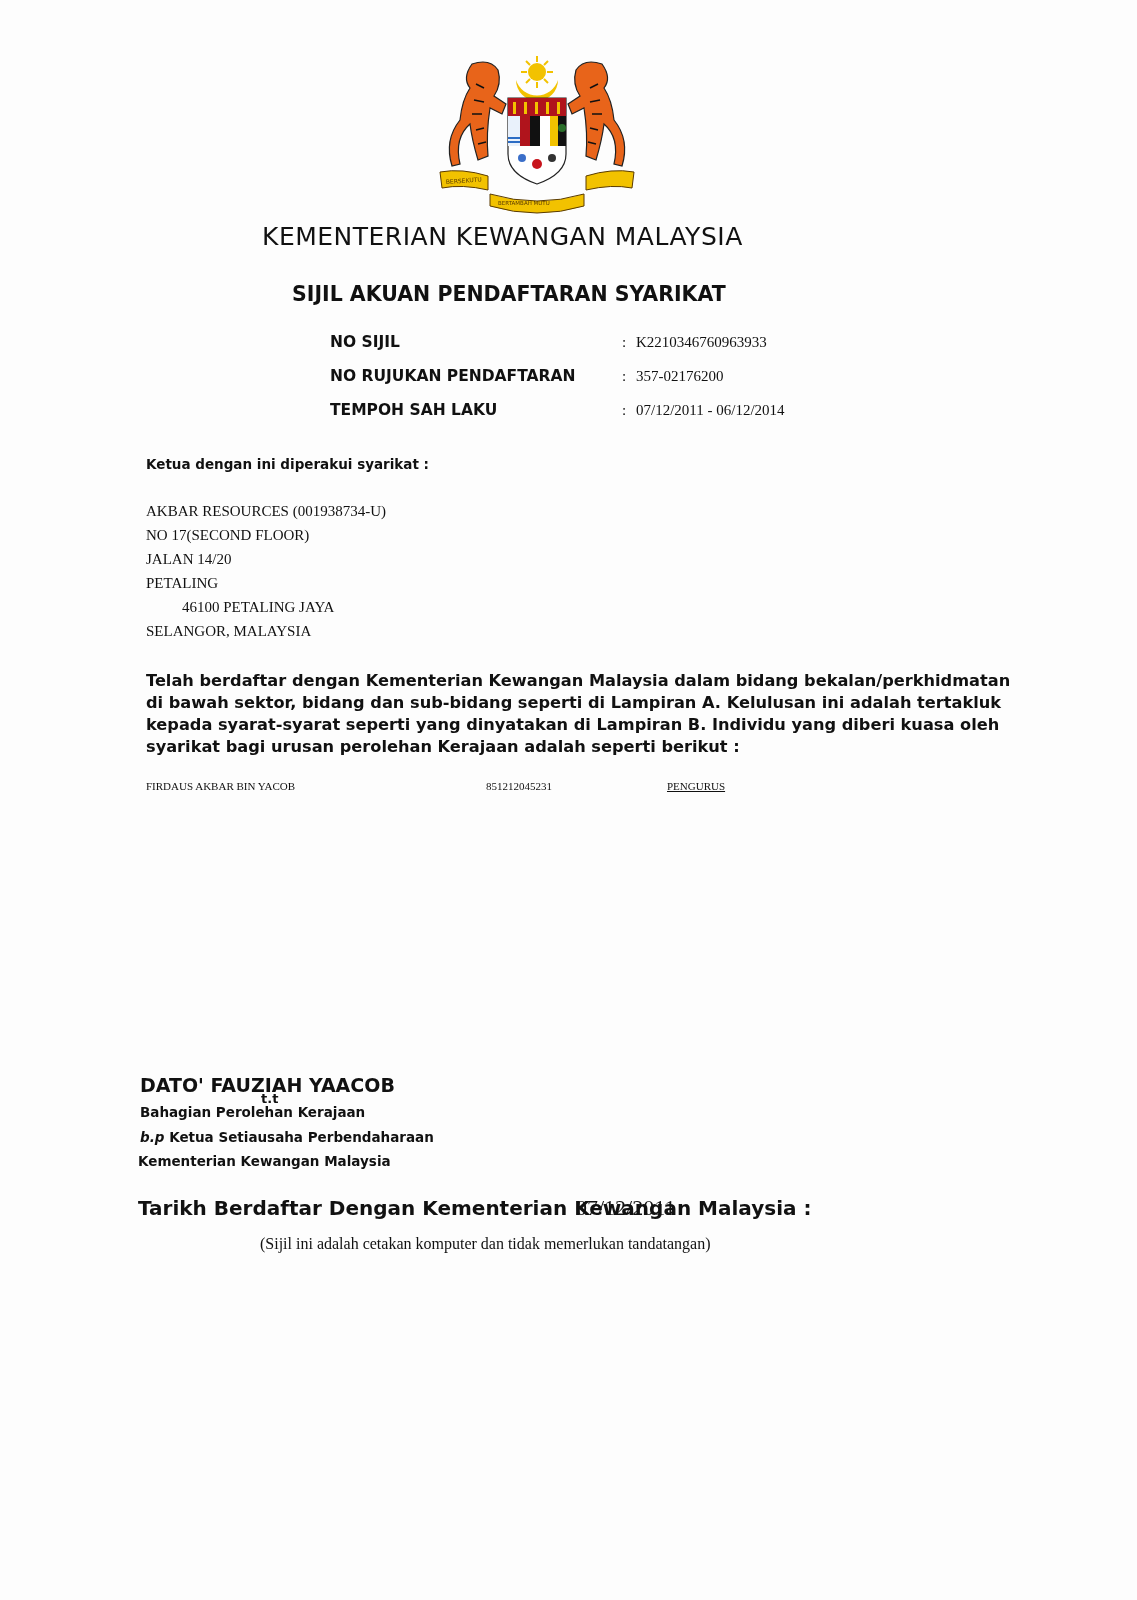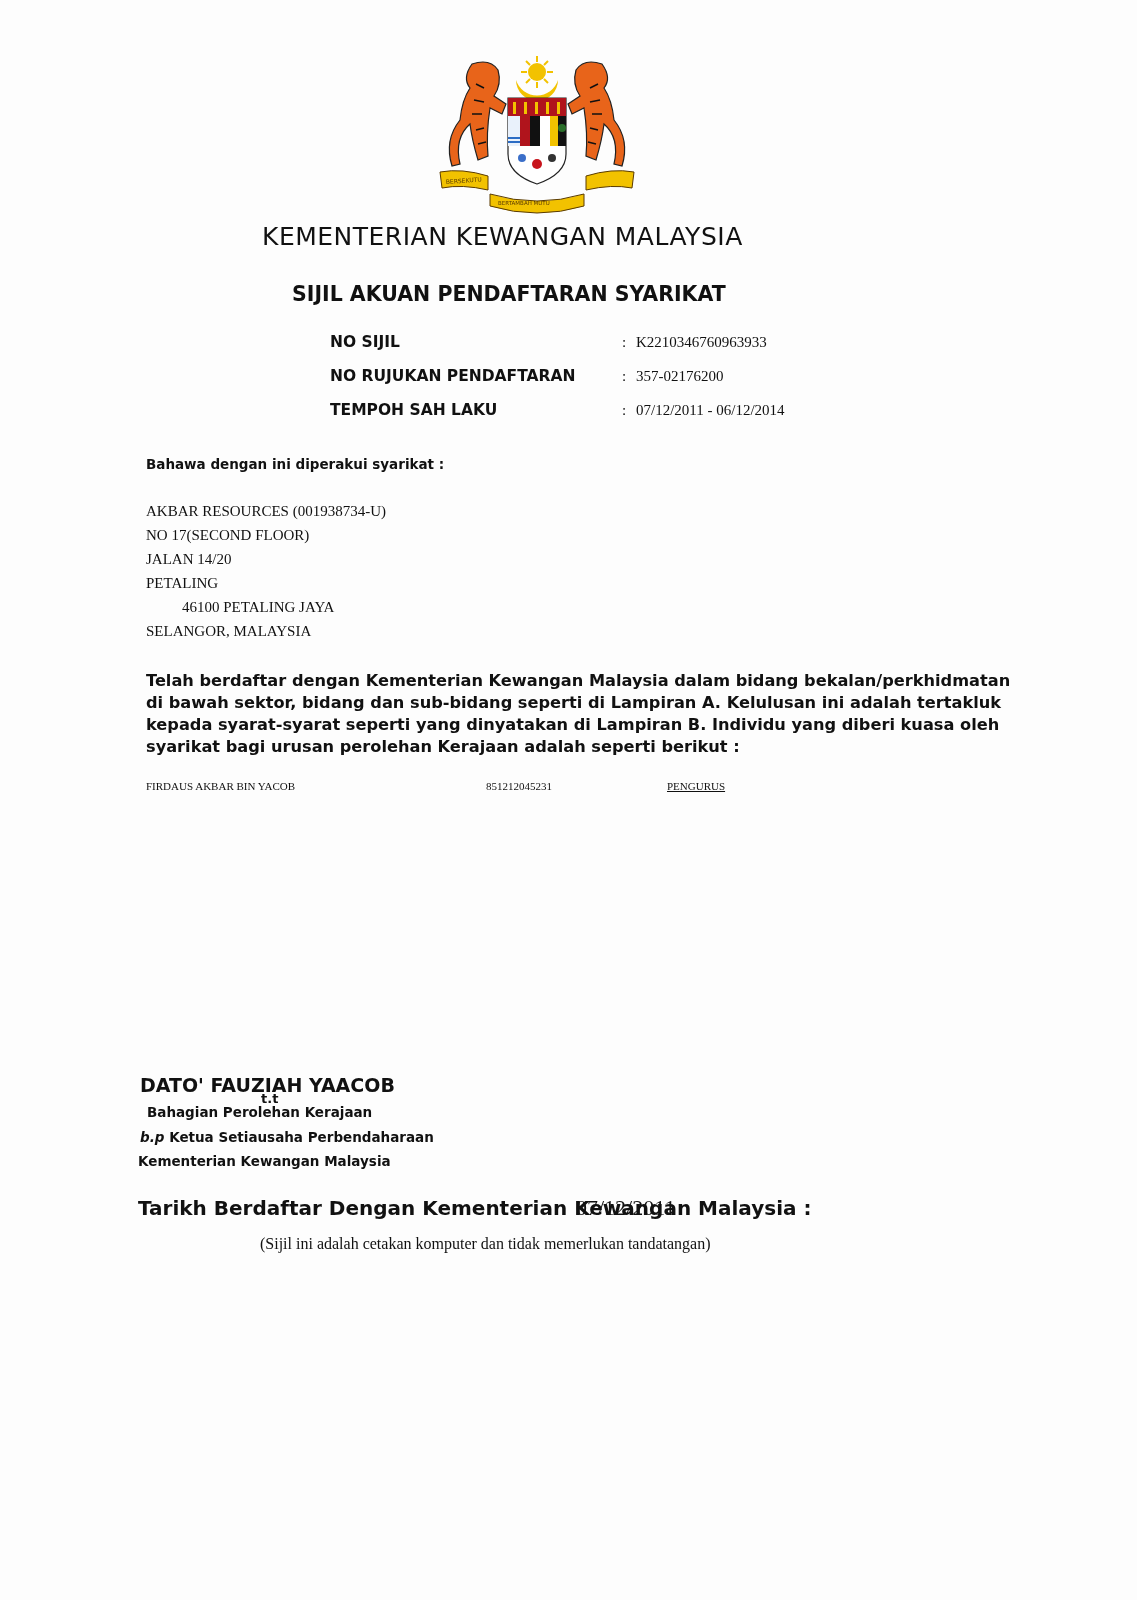--- a/index.html
+++ b/index.html
@@ -101,21 +101,21 @@
   <div class="abs serif meta-value" style="left:636px;top:334px;">K2210346760963933</div>
 
   <div class="abs sans meta-label" style="left:330px;top:367px;">NO RUJUKAN PENDAFTARAN</div>
   <div class="abs serif meta-value" style="left:622px;top:368px;">:</div>
   <div class="abs serif meta-value" style="left:636px;top:368px;">357-02176200</div>
 
   <div class="abs sans meta-label" style="left:330px;top:401px;">TEMPOH SAH LAKU</div>
   <div class="abs serif meta-value" style="left:622px;top:402px;">:</div>
   <div class="abs serif meta-value" style="left:636px;top:402px;">07/12/2011 - 06/12/2014</div>
 
-  <div class="abs sans decl">Bahawa dengan ini diperakui syarikat :</div>
+  <div class="abs sans decl">Ketua dengan ini diperakui syarikat :</div>
 
   <div class="abs serif addr" style="top:503px;">AKBAR RESOURCES (001938734-U)</div>
   <div class="abs serif addr" style="top:527px;">NO 17(SECOND FLOOR)</div>
   <div class="abs serif addr" style="top:551px;">JALAN 14/20</div>
   <div class="abs serif addr" style="top:575px;">PETALING</div>
   <div class="abs serif addr" style="top:599px;margin-left:36px;">46100 PETALING JAYA</div>
   <div class="abs serif addr" style="top:623px;">SELANGOR, MALAYSIA</div>
 
   <div class="para sans">
     <span>Telah berdaftar dengan Kementerian Kewangan Malaysia dalam bidang bekalan/perkhidmatan</span>
@@ -123,21 +123,21 @@
     <span>kepada syarat-syarat seperti yang dinyatakan di Lampiran B. Individu yang diberi kuasa oleh</span>
     <span>syarikat bagi urusan perolehan Kerajaan adalah seperti berikut :</span>
   </div>
 
   <div class="abs serif person" style="left:146px;">FIRDAUS AKBAR BIN YACOB</div>
   <div class="abs serif person" style="left:486px;">851212045231</div>
   <div class="abs serif person" style="left:667px;text-decoration:underline;">PENGURUS</div>
 
   <div class="abs sans tt">t.t</div>
   <div class="abs sans signer">DATO' FAUZIAH YAACOB</div>
-  <div class="abs sans sigline" style="left:140px;top:1104px;margin-left:7px;">Bahagian Perolehan Kerajaan</div>
+  <div class="abs sans sigline" style="left:140px;top:1104px;">Bahagian Perolehan Kerajaan</div>
   <div class="abs sans sigline" style="left:140px;top:1129px;">
     <span class="bp">b.p</span>
     <span>Ketua Setiausaha Perbendaharaan</span>
   </div>
   <div class="abs sans sigline" style="left:138px;top:1153px;">Kementerian Kewangan Malaysia</div>
 
   <div class="abs sans reg-label">Tarikh Berdaftar Dengan Kementerian Kewangan Malaysia :</div>
   <div class="abs serif reg-value">07/12/2011</div>
 
   <div class="abs serif footnote">(Sijil ini adalah cetakan komputer dan tidak memerlukan tandatangan)</div>

